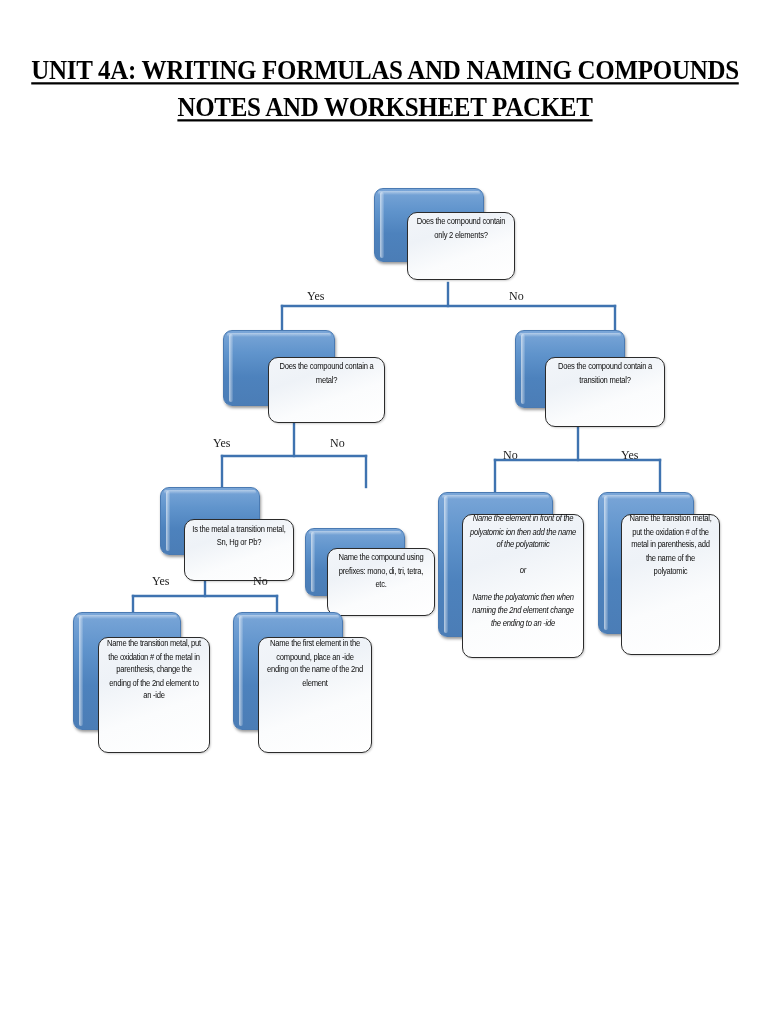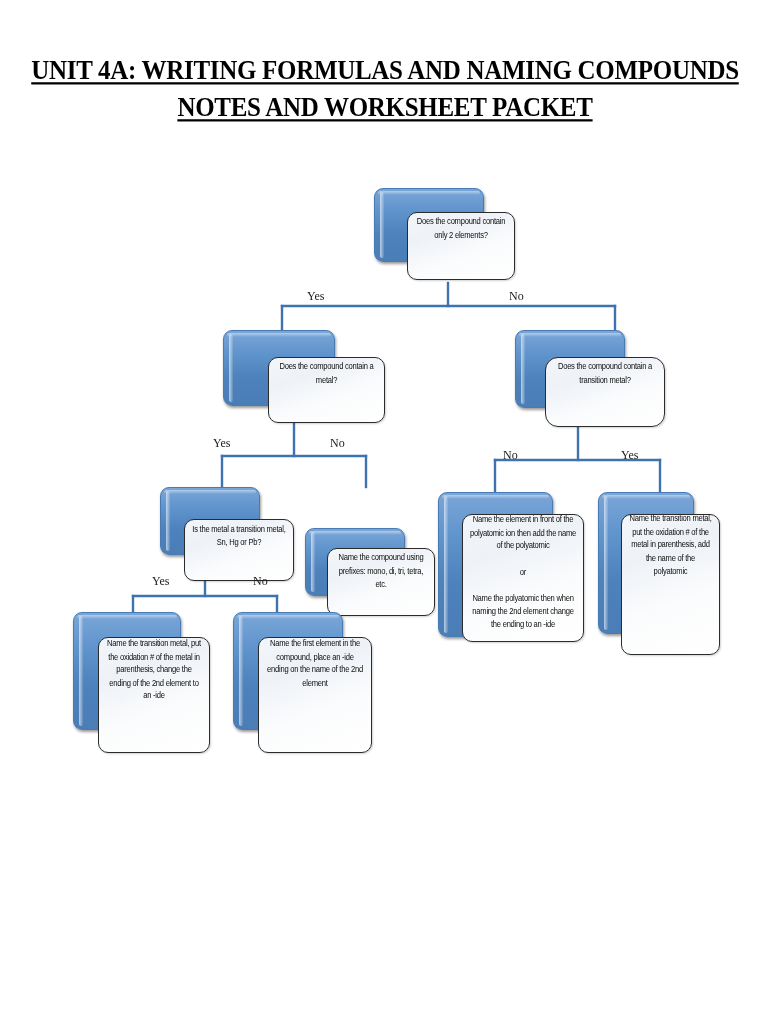--- a/index.html
+++ b/index.html
@@ -175,42 +175,42 @@
 
   <div class="node" style="left:223px; top:330px; width:152px; height:96px;">
     <div class="plate" style="width:112px; height:76px;"></div>
     <div class="card" style="left:32px; top:27px; width:117px; height:66px;margin-left:13px;">
       <div class="txt">Does the compound contain a metal?</div>
     </div>
   </div>
 
   <div class="node" style="left:515px; top:330px; width:152px; height:100px;">
     <div class="plate" style="width:110px; height:78px;"></div>
-    <div class="card" style="left:30px; top:27px; width:120px; height:70px;border-radius:13px;">
+    <div class="card" style="left:30px; top:27px; width:120px; height:70px;">
       <div class="txt">Does the compound contain a transition metal?</div>
     </div>
   </div>
 
   <div class="node" style="left:160px; top:487px; width:135px; height:86px;">
     <div class="plate" style="width:100px; height:68px;"></div>
     <div class="card" style="left:24px; top:32px; width:110px; height:62px;">
       <div class="txt">Is the metal a transition metal, Sn, Hg or Pb?</div>
     </div>
   </div>
 
   <div class="node" style="left:305px; top:487px; width:133px; height:90px;margin-top:41px;">
     <div class="plate" style="width:100px; height:68px;"></div>
     <div class="card" style="left:22px; top:20px; width:108px; height:68px;">
       <div class="txt">Name the compound using prefixes: mono, di, tri, tetra, etc.</div>
     </div>
   </div>
 
   <div class="node" style="left:438px; top:492px; width:148px; height:168px;">
     <div class="plate" style="width:115px; height:145px;"></div>
-    <div class="card" style="left:24px; top:22px; width:122px; height:128px;">
+    <div class="card" style="left:24px; top:22px; width:122px; height:144px;font-style:italic;">
       <div class="txt">Name the element in front of the polyatomic ion then add the name of the polyatomic
 
 or
 
 Name the polyatomic then when naming the 2nd element change the ending to an -ide</div>
     </div>
   </div>
 
   <div class="node" style="left:598px; top:492px; width:124px; height:165px;">
     <div class="plate" style="width:96px; height:142px;"></div>

